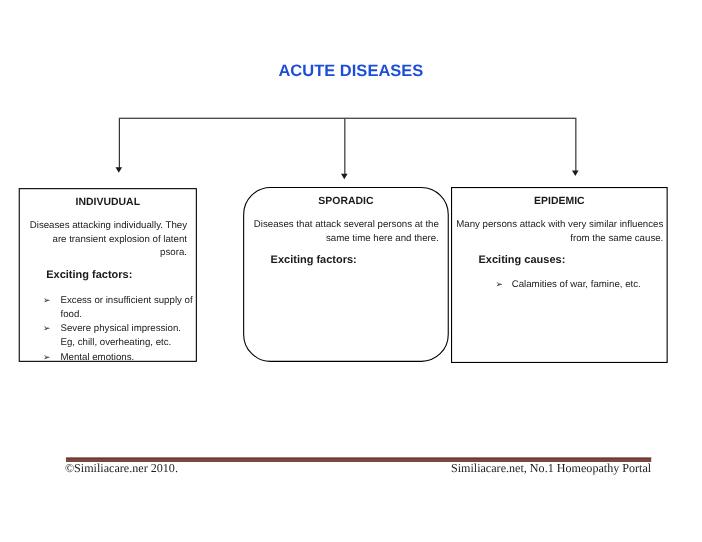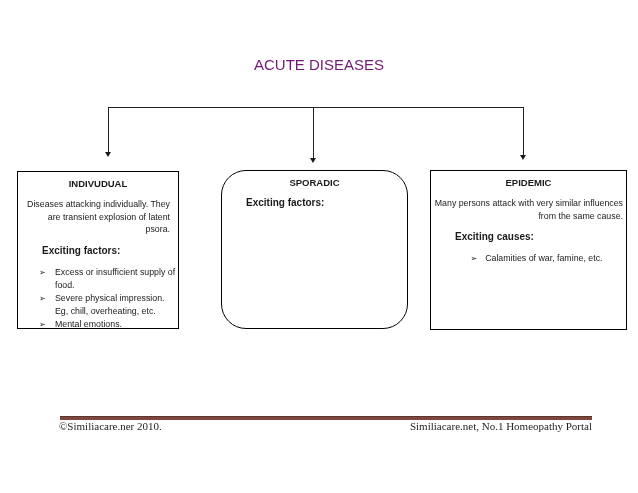--- a/index.html
+++ b/index.html
@@ -2,36 +2,36 @@
 <html><head>
 <meta charset="utf-8">
 <style>
   html,body { margin:0; padding:0; background:#ffffff; }
   .slide {
     position:relative; width:638px; height:493px; background:#ffffff;
     font-family:"Liberation Sans", sans-serif; color:#1a1a1a; overflow:hidden;
   }
   .title {
     position:absolute; top:56px; left:0; width:638px;
-    text-align:center; font-weight:normal; font-size:15px; letter-spacing:0px;
-    color:#701a75;
+    text-align:center; font-weight:bold; font-size:15px; letter-spacing:0px;
+    color:#1d4ed8;
   }
   
   .h-line { position:absolute; left:108px; top:107px; width:416px; height:1px; background:#222222; }
   .v-shaft { position:absolute; width:1px; background:#222222; }
   .v-head {
     position:absolute; width:0; height:0;
     border-left:3.5px solid transparent; border-right:3.5px solid transparent;
     border-top:5.5px solid #1a1a1a;
   }
   
   .box { position:absolute; background:#ffffff; border:1px solid #000000; box-sizing:border-box; }
   .box1 { left:17px;  top:171px; width:162px; height:158px; }
   .box2 { left:221px; top:170px; width:187px; height:159px;border-radius:25px; }
-  .box3 { left:430px; top:170px; width:197px; height:160px; }
+  .box3 { left:410px; top:170px; width:197px; height:160px; }
   .box-header { margin-top:6px; text-align:center; font-weight:bold; font-size:9.5px; }
   .box-desc   { margin-top:9px; text-align:right; font-size:8.8px; line-height:12.5px; padding:0 8px; }
   .box3 .box-desc { padding:0 3px; }
   .box-label  { margin-top:9px; font-weight:bold; font-size:10px; padding-left:6px;margin-left:18px; }
   .bullets { margin-top:10px; }
   .bullet-row { display:flex; align-items:flex-start; padding-left:21px; font-size:8.8px; line-height:13px; }
   .bullet-glyph { width:16px; flex:0 0 16px; font-size:8px; line-height:13px; }
   .bullet-text { width:136px; }
   .bullet-center { text-align:center; font-size:8.8px; line-height:13px; padding-left:16px; }
   .bullet-center .bullet-glyph-inline { font-size:8px; margin-right:8px; }
@@ -84,20 +84,21 @@
       </div>
       <div class="bullet-row">
         <span class="bullet-glyph">➢</span>
         <span class="bullet-text">Mental emotions.</span>
       </div>
     </div>
   </div>
 
   <div class="box box2">
     <div class="box-header">SPORADIC</div>
+    <div class="box-desc">Diseases that attack several persons at the same time here and there.</div>
     <div class="box-label">Exciting factors:</div>
   </div>
 
   <div class="box box3">
     <div class="box-header">EPIDEMIC</div>
     <div class="box-desc">Many persons attack with very similar influences from the same cause.</div>
     <div class="box-label">Exciting causes:</div>
     <div class="bullets">
       <div class="bullet-center">
         <span class="bullet-glyph-inline">➢</span><span>Calamities of war, famine, etc.</span>

